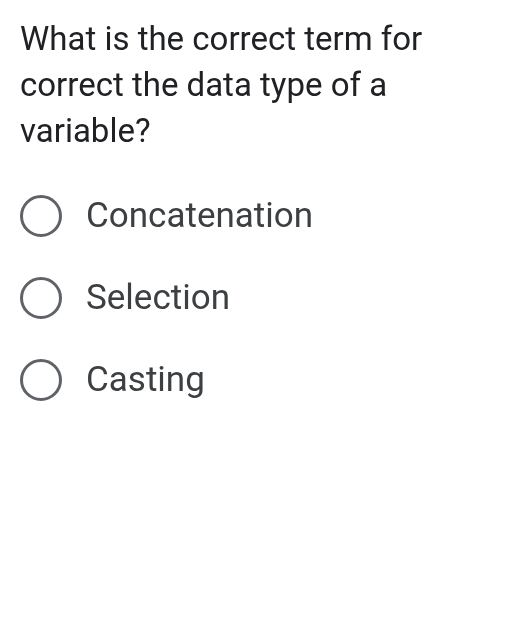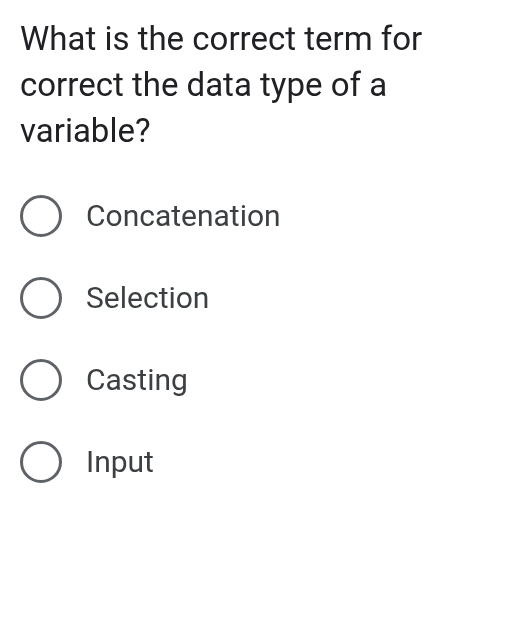--- a/index.html
+++ b/index.html
@@ -33,21 +33,21 @@
       cursor: pointer;
     }
     .radio-circle {
       width: 42px;
       height: 42px;
       border: 3.5px solid #5f6368;
       border-radius: 50%;
       flex-shrink: 0;
     }
     .option-label {
-      font-size: 30px;
+      font-size: 35px;
       color: #3c4043;
       font-weight: 400;
     }
   </style>
 </head>
 <body>
 
 <div class="question-text">What is the correct term for correct the data type of a variable?</div>
 
 <div class="options-container">
@@ -56,17 +56,13 @@
     <span class="option-label">Concatenation</span>
   </div>
   <div class="option">
     <div class="radio-circle"></div>
     <span class="option-label">Selection</span>
   </div>
   <div class="option">
     <div class="radio-circle"></div>
     <span class="option-label">Casting</span>
   </div>
-  <div class="option">
-    <div class="radio-circle"></div>
-    <span class="option-label">Input</span>
-  </div>
 </div>
 
 </body></html>

